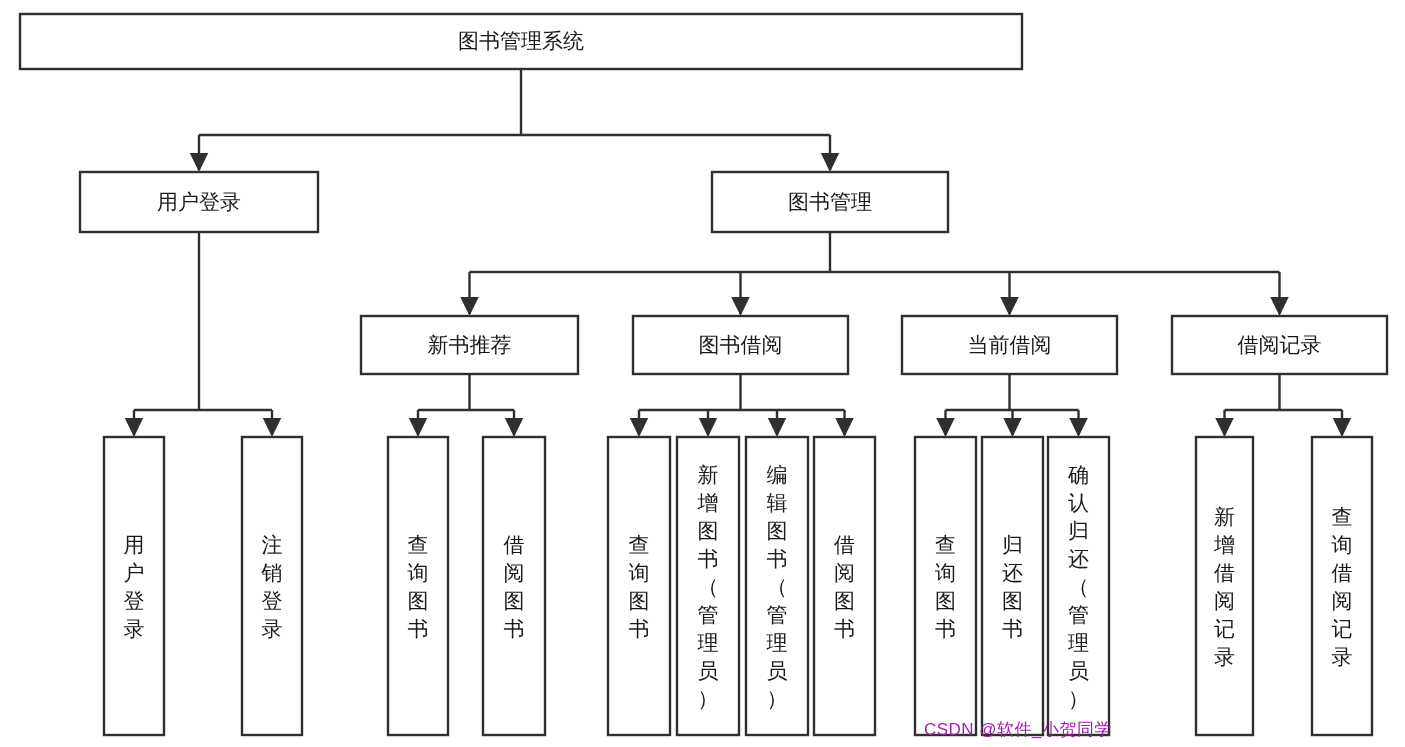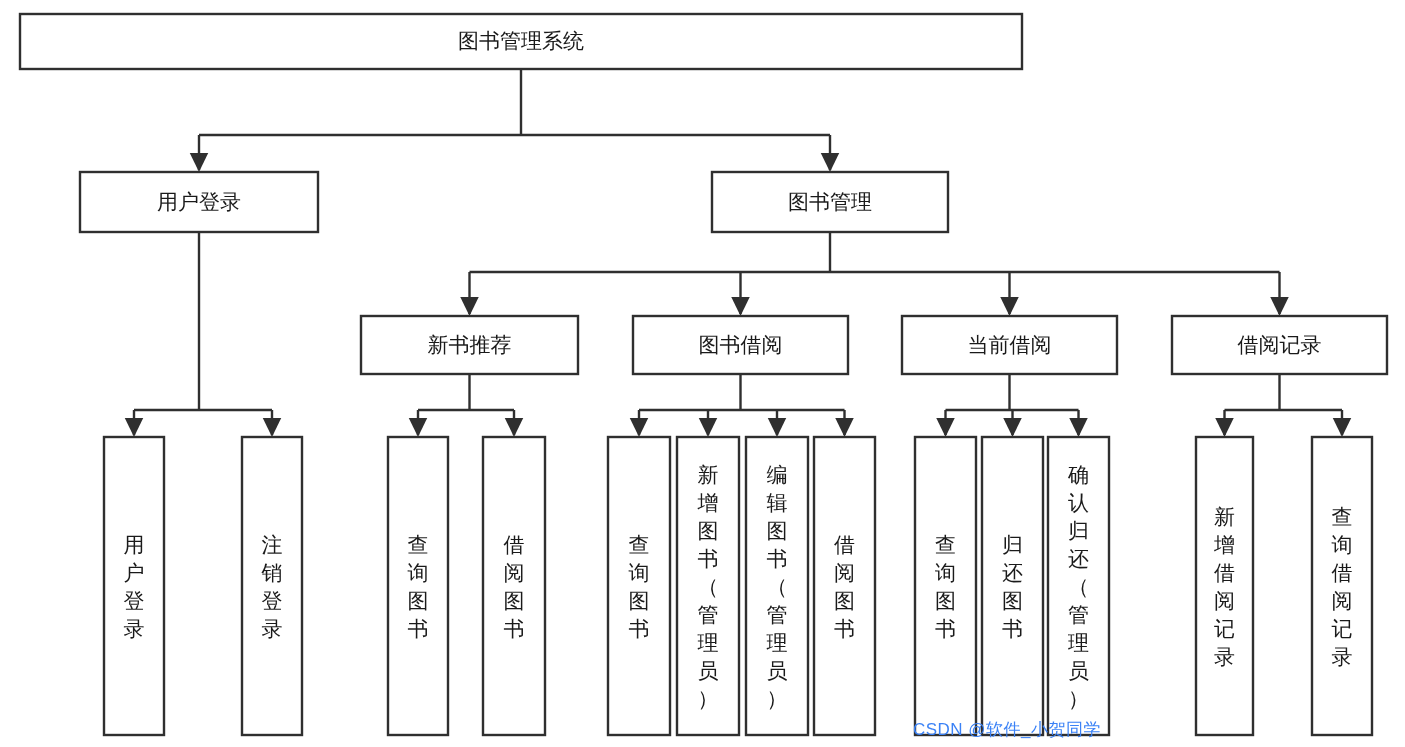--- a/index.html
+++ b/index.html
@@ -45,25 +45,25 @@
     font-size: 21px;
     text-anchor: middle;
   }
   .connector {
     stroke: #2f2f2f;
     stroke-width: 2.4;
     fill: none;
   }
   .watermark-text {
     position: absolute;
-    right: 16px;
+    right: 5px;
     bottom: 6px;
     font-family: "Liberation Sans", "DejaVu Sans", sans-serif;
     font-size: 17px;
-    color: #3b82f6;
+    color: #a21caf;
     white-space: nowrap;
     letter-spacing: 0.5px;
     pointer-events: none;
   }
 </style>
 </head>
 <body>
 
 <div id="diagram-root">
   <svg id="flowchart" viewBox="0 0 1405 747">

